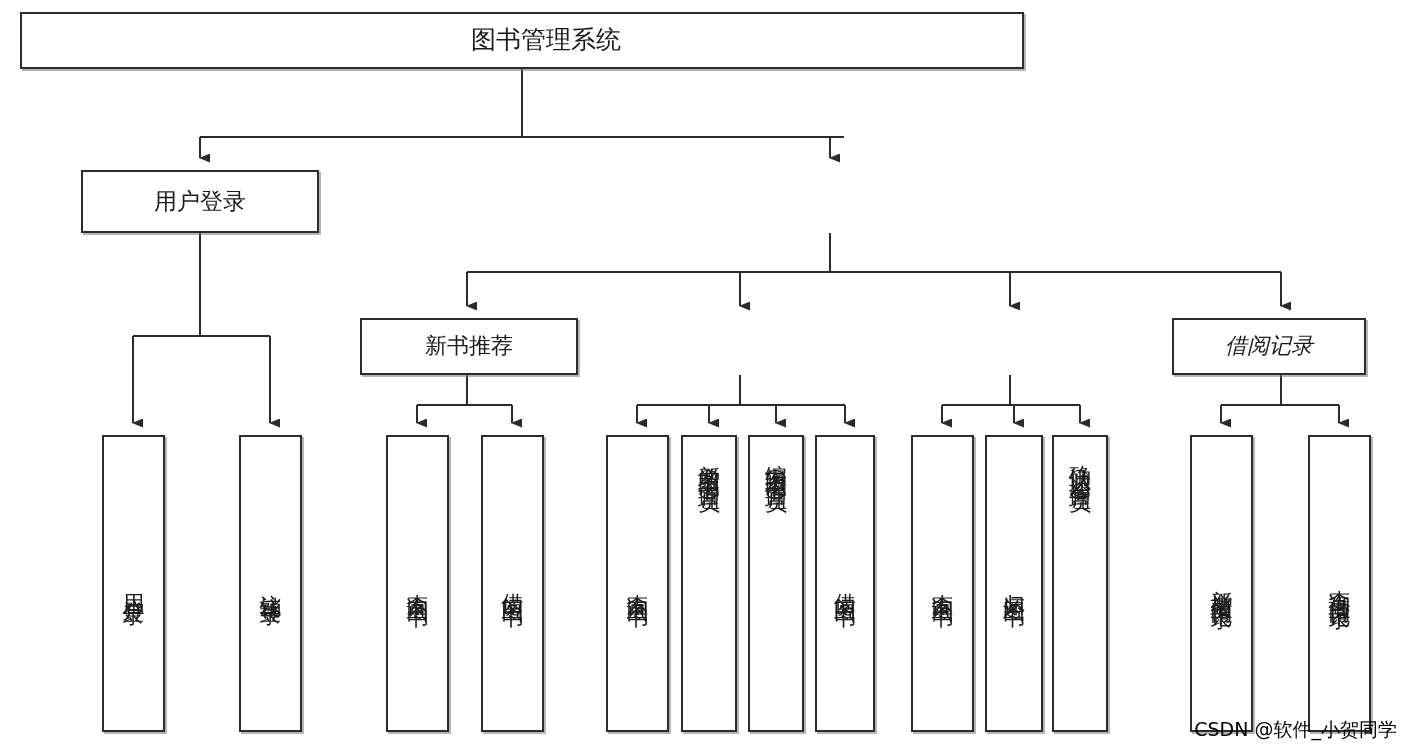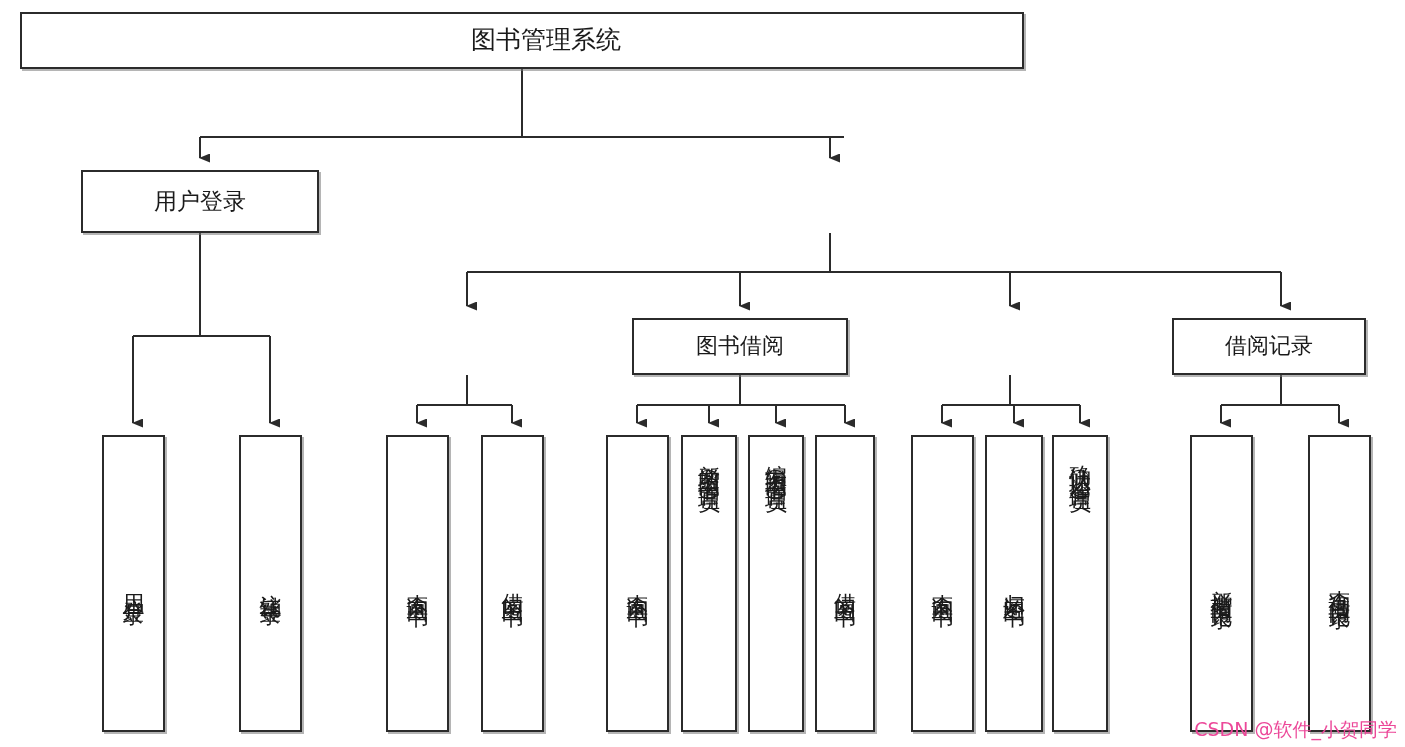--- a/index.html
+++ b/index.html
@@ -60,21 +60,21 @@
     top: 0;
     width: 1405px;
     height: 747px;
     pointer-events: none;
   }
   .watermark {
     position: absolute;
     right: 8px;
     bottom: 4px;
     font-size: 19px;
-    color: #ec4899;
+    color: #000000;
     font-family: "DejaVu Sans", "Liberation Sans", sans-serif;
     white-space: nowrap;
   }
 </style>
 </head>
 <body>
 
 <div id="canvas">
 
   <svg id="edges" viewBox="0 0 1405 747">
@@ -128,24 +128,24 @@
   </svg>
 
   <div class="node level0 center" id="node-root" style="left: 20px; top: 12px; width: 1004px; height: 57px; padding-left: 48px;">
     <span class="label">图书管理系统</span>
   </div>
 
   <div class="node level1 center" id="node-user-login" style="left: 81px; top: 170px; width: 238px; height: 63px;">
     <span class="label">用户登录</span>
   </div>
 
-  <div class="node level2 center" id="node-book-borrow" style="left: 632px; top: 318px; width: 216px; height: 57px;">
-    <span class="label">图书借阅</span>
+  <div class="node level2 center" id="node-new-book-recommend" style="left: 360px; top: 318px; width: 218px; height: 57px;">
+    <span class="label">新书推荐</span>
   </div>
-  <div class="node level2 center" id="node-borrow-record" style="left: 1172px; top: 318px; width: 194px; height: 57px;">
+  <div class="node level2 center" id="node-borrow-record" style="left: 1172px; top: 318px; width: 194px; height: 57px; font-style: italic;">
     <span class="label">借阅记录</span>
   </div>
 
   <div class="node leaf center" id="node-leaf-user-login" style="left: 102px; top: 435px; width: 63px; height: 297px;">
     <span class="label">用户登录</span>
   </div>
   <div class="node leaf center" id="node-leaf-logout" style="left: 239px; top: 435px; width: 63px; height: 297px;">
     <span class="label">注销登录</span>
   </div>
   <div class="node leaf center" id="node-leaf-query-book-1" style="left: 386px; top: 435px; width: 63px; height: 297px;">

